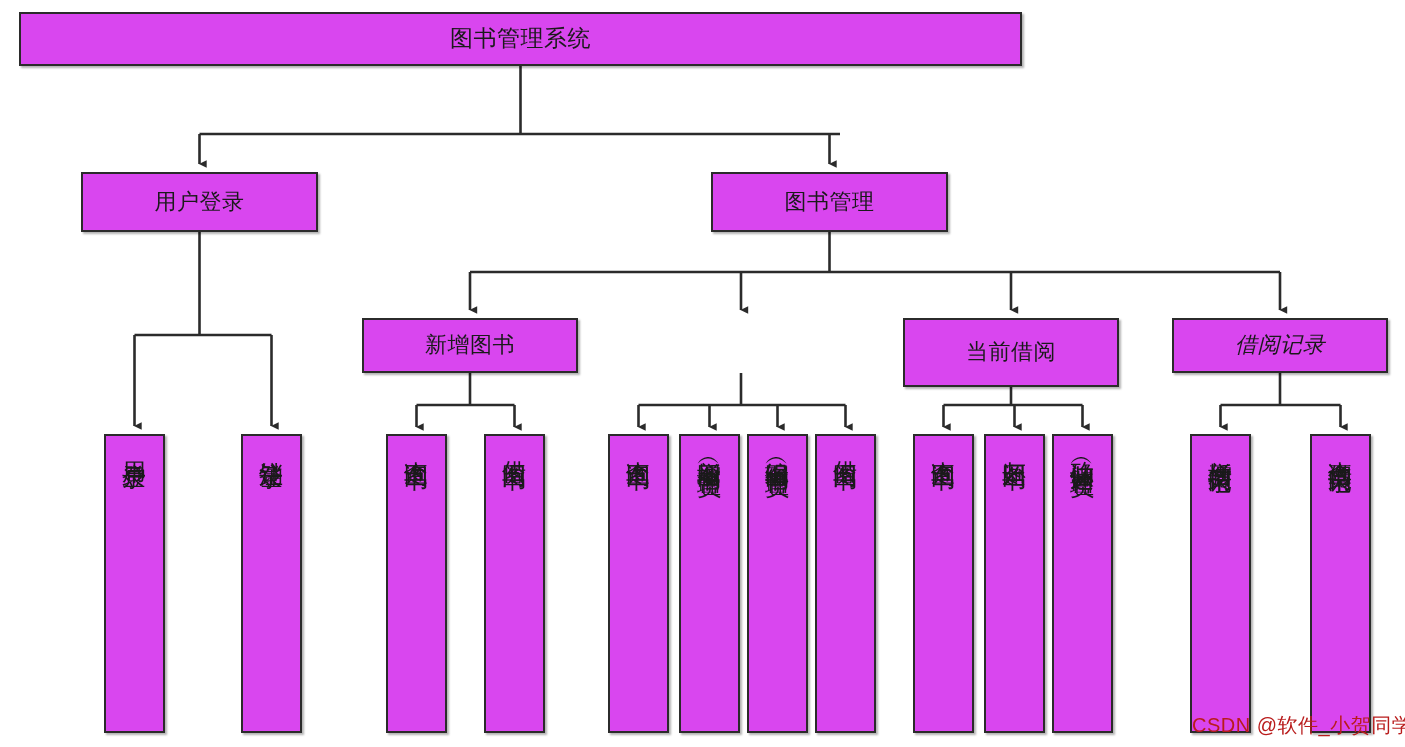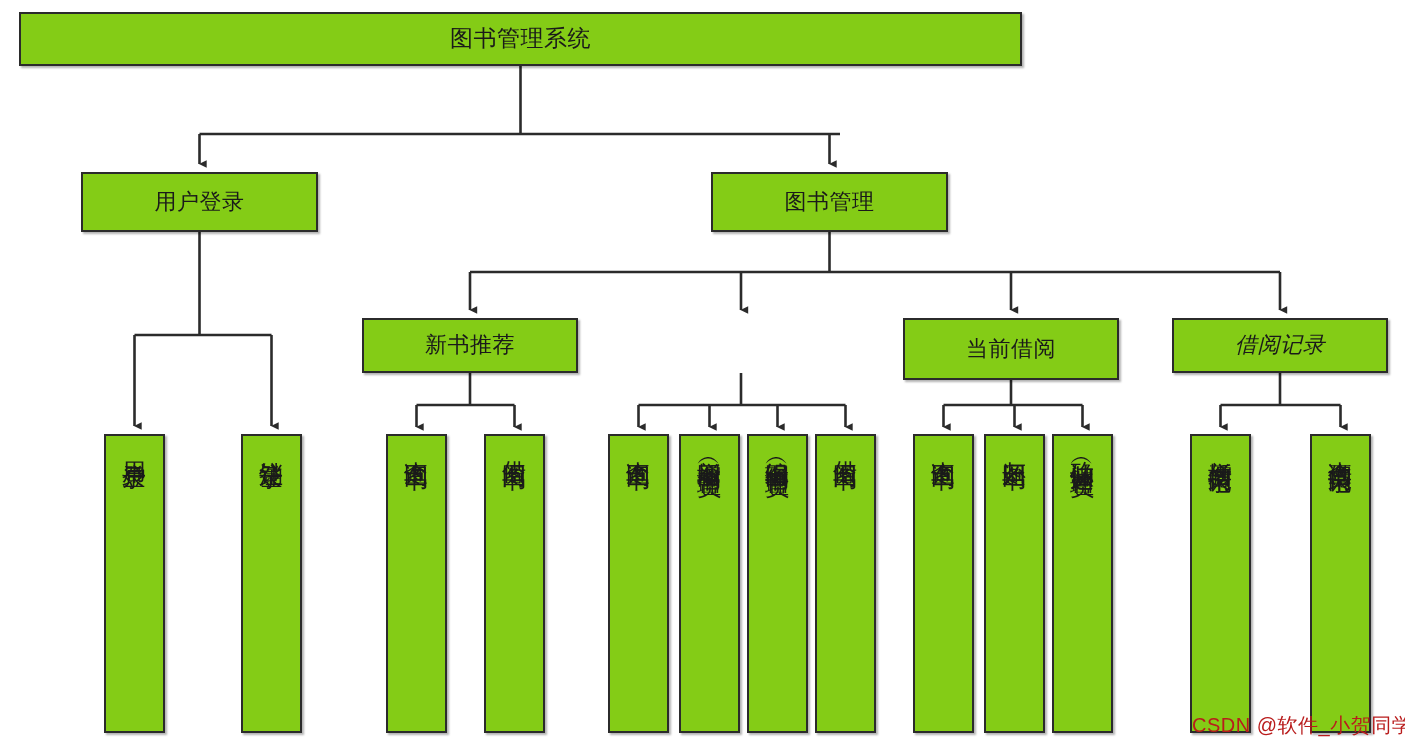--- a/index.html
+++ b/index.html
@@ -22,21 +22,21 @@
     position: absolute;
     left: 0;
     top: 0;
     width: 1405px;
     height: 747px;
     pointer-events: none;
   }
   .node {
     position: absolute;
     box-sizing: border-box;
-    background: #84cc16;
+    background: #d946ef;
     border: 2.5px solid #2b2b2b;
     box-shadow: 2px 2px 2px rgba(0,0,0,0.30);
     display: flex;
     align-items: center;
     justify-content: center;
     color: #1a1a1a;
     z-index: 2;
   }
   .node.h {
     font-size: 22px;
@@ -132,23 +132,23 @@
   </div>
 
   <div class="node h" style="left:81px; top:172px; width:237px; height:60px;">
     <span>用户登录</span>
   </div>
   <div class="node h" style="left:711px; top:172px; width:237px; height:60px;">
     <span>图书管理</span>
   </div>
 
   <div class="node h" style="left:362px; top:318px; width:216px; height:55px;">
-    <span>新书推荐</span>
+    <span>新增图书</span>
   </div>
-  <div class="node h" style="left:903px; top:318px; width:216px; height:62px;">
+  <div class="node h" style="left:903px; top:318px; width:216px; height:69px;">
     <span>当前借阅</span>
   </div>
   <div class="node h" style="left:1172px; top:318px; width:216px; height:55px;font-style:italic;">
     <span>借阅记录</span>
   </div>
 
   <div class="node v" style="left:104px; top:434px; width:61px; height:299px;">
     <span class="vtext">用户登录</span>
   </div>
   <div class="node v" style="left:241px; top:434px; width:61px; height:299px;">

